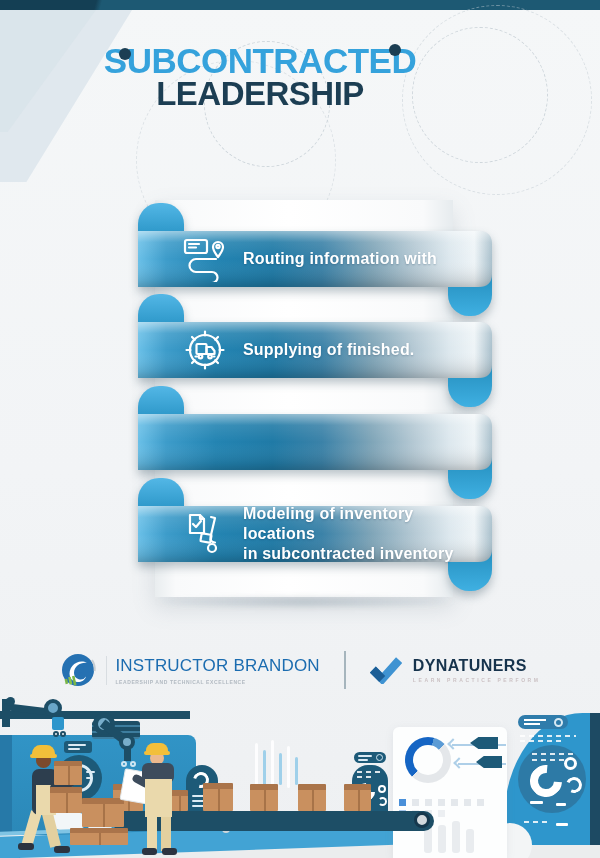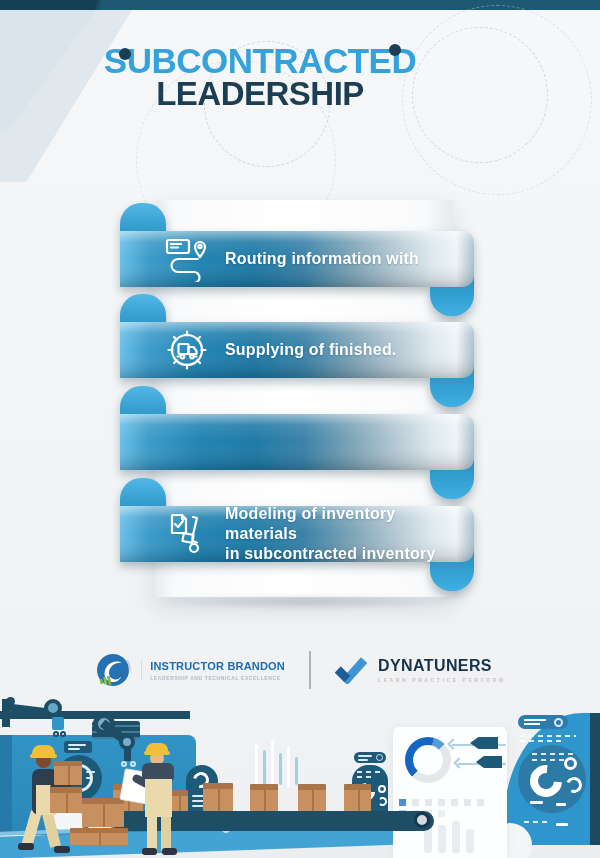--- a/index.html
+++ b/index.html
@@ -34,37 +34,37 @@
   .dot-r{left:389px;top:4px}
 
   
   .paper{position:absolute;left:155px;top:200px;width:298px;height:397px;z-index:1;
     background:linear-gradient(90deg,#e9edef 0%,#f9fafb 7%,#ffffff 45%,#f9fafb 90%,#e6ebee 100%);
     box-shadow:0 10px 22px rgba(90,110,125,.18)}
   .paper-shadow{position:absolute;left:150px;top:594px;width:310px;height:16px;z-index:1;
     background:radial-gradient(ellipse at center,rgba(100,120,135,.28),rgba(100,120,135,0) 70%);filter:blur(2px)}
 
   
-  .ribbon{position:absolute;left:116px;width:360px;height:113px;z-index:3}
+  .ribbon{position:absolute;left:134px;width:360px;height:113px;z-index:3}
   .ribbon-bg{position:absolute;left:0;top:0;width:360px;height:113px;
     filter:drop-shadow(0 5px 5px rgba(15,45,65,.28))}
   .ribbon-content{position:absolute;left:48px;top:28px;width:306px;height:56px;
     display:flex;align-items:center;gap:15px;z-index:2}
   .ribbon-icon{width:46px;height:46px;flex:0 0 46px}
   .ribbon-text{color:#fff;font-size:16px;line-height:1.26;font-weight:700;letter-spacing:.2px;
     text-shadow:0 1px 2px rgba(0,40,70,.25)}
   .ribbon-text span{display:block}
   .r1{top:203px}.r2{top:294px}.r3{top:386px}.r4{top:478px}
 
   
   .brands{position:absolute;left:0;top:638px;width:600px;height:64px;display:flex;
     justify-content:center;align-items:center;z-index:2}
   .brand{display:flex;align-items:center;gap:9px}
   .brand-text{border-left:1px solid #d8dde1;padding-left:8px}
-  .ib-name{color:#1b6cb0;font-size:11px;font-weight:700;letter-spacing:.2px}
+  .ib-name{color:#1b6cb0;font-size:17px;font-weight:400;letter-spacing:.2px}
   .ib-tag{color:#b2bac2;font-size:5px;letter-spacing:.6px;margin-top:3px;font-weight:700}
   .brand-divider{width:2px;height:38px;background:#7e93a0;opacity:.65;margin:0 24px}
   .dt-name{color:#16334c;font-size:16px;font-weight:800;letter-spacing:.4px}
   .dt-tag{color:#ccc2c4;font-size:5px;letter-spacing:2.6px;margin-top:2px;font-weight:700}
   .dt-text{padding-left:2px}
 
   
   .scene{position:absolute;left:0;top:695px;width:600px;height:163px;overflow:hidden}
   .floor{position:absolute;left:0;top:148px;width:600px;height:15px;background:#ebedee;border-top:1px solid #dcdfe2;z-index:0}
   .sbar{position:absolute;width:3px;border-radius:2px;z-index:1}
@@ -196,21 +196,21 @@
     <div class="ribbon-content">
       <svg class="ribbon-icon" viewBox="0 0 46 46" fill="none" stroke="#fff" stroke-width="2.2" stroke-linecap="round" stroke-linejoin="round">
         <path d="M8 4h10l4 4v14H8z"></path>
           <path d="M18 4v4h4"></path>
         <path d="M11 13l3 3 5-6"></path>
         <rect x="19" y="23" width="10" height="8" rx="1" transform="rotate(10 24 27)"></rect>
         <path d="M29 6l4 1-4.5 19c-.8 3.5 1.5 5.5 4.5 5.5"></path>
         <circle cx="30" cy="37" r="4"></circle>
       </svg>
       <div class="ribbon-text">
-        <span>Modeling of inventory materials</span>
+        <span>Modeling of inventory locations</span>
         <span>in subcontracted inventory</span>
       </div>
     </div>
   </div>
 
   <footer class="brands">
     <div class="brand">
       <svg width="38" height="38" viewBox="0 0 38 38">
         <circle cx="19" cy="19" r="16" fill="#2571b2"></circle>
         <path d="M33 9a16 16 0 0 1 2.6 11" stroke="#c6cdd2" stroke-width="2" fill="none"></path>

